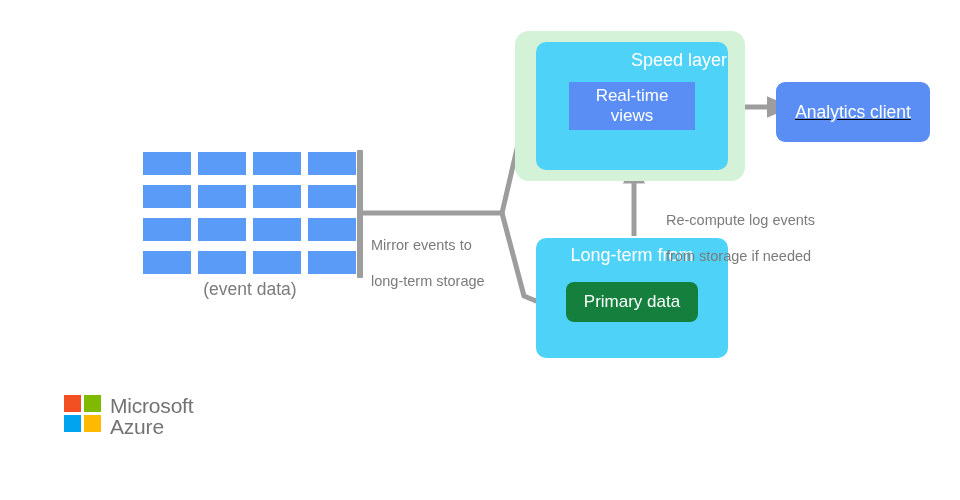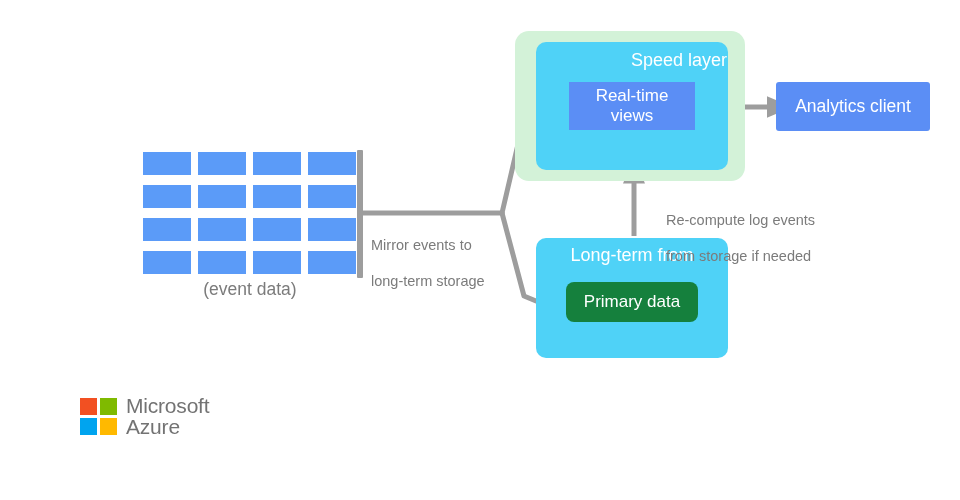--- a/index.html
+++ b/index.html
@@ -149,26 +149,27 @@
     color: #ffffff;
     font-size: 17px;
   }
 
   
   #analytics-client-box {
     position: absolute;
     left: 776px;
     top: 82px;
     width: 154px;
-    height: 49px;
+    height: 60px;
     background: #5b8ef5;
-    border-radius: 3px;
+    border-radius: 9px;
     display: flex;
     align-items: center;
     justify-content: center;
+    text-decoration: underline;
   }
   #analytics-client-label {
     color: #ffffff;
     font-size: 17.5px;
   }
 
   
   .annotation {
     position: absolute;
     color: #7b7b7b;
@@ -181,24 +182,24 @@
     top: 218px;
   }
   #recompute-annotation {
     left: 666px;
     top: 193px;
   }
 
   
   #azure-logo {
     position: absolute;
-    left: 80px;
+    left: 64px;
     top: 395px;
     display: flex;
-    align-items: center;
+    align-items: flex-start;
   }
   #azure-logo-squares {
     display: grid;
     grid-template-columns: repeat(2, 17px);
     grid-template-rows: repeat(2, 17px);
     gap: 3px;
   }
   .logo-square { width: 17px; height: 17px; }
   #azure-logo-text {
     margin-left: 9px;

